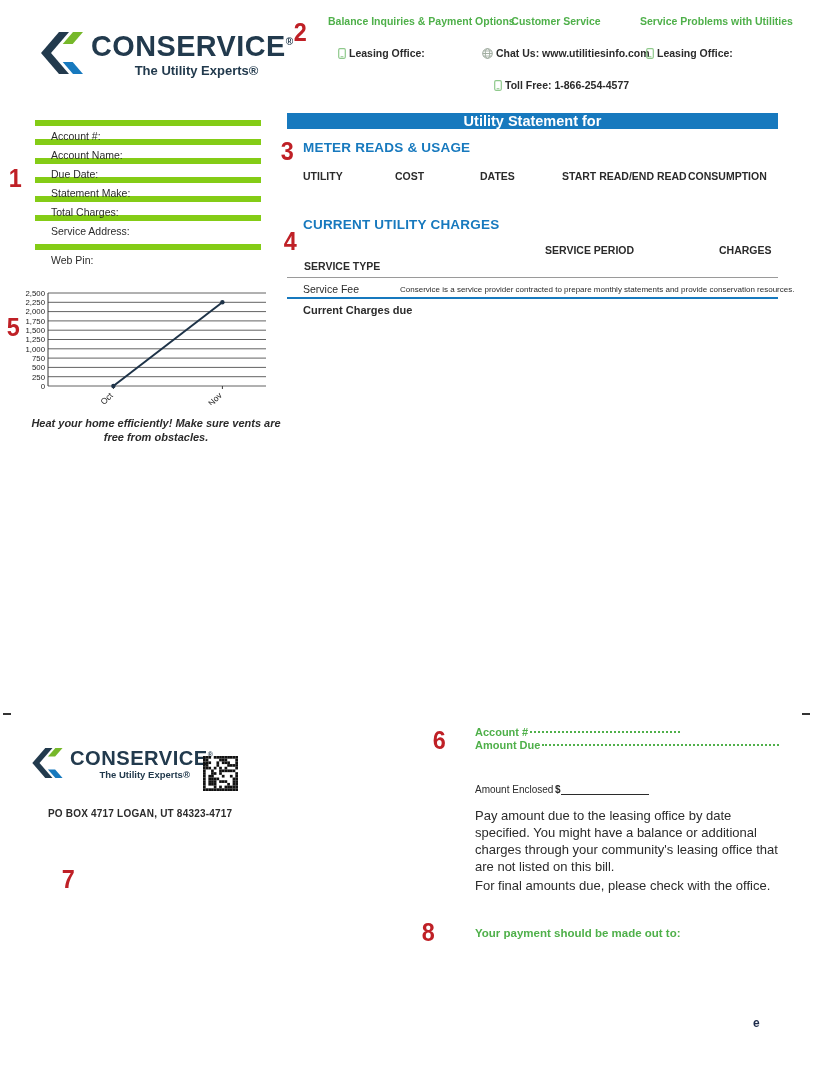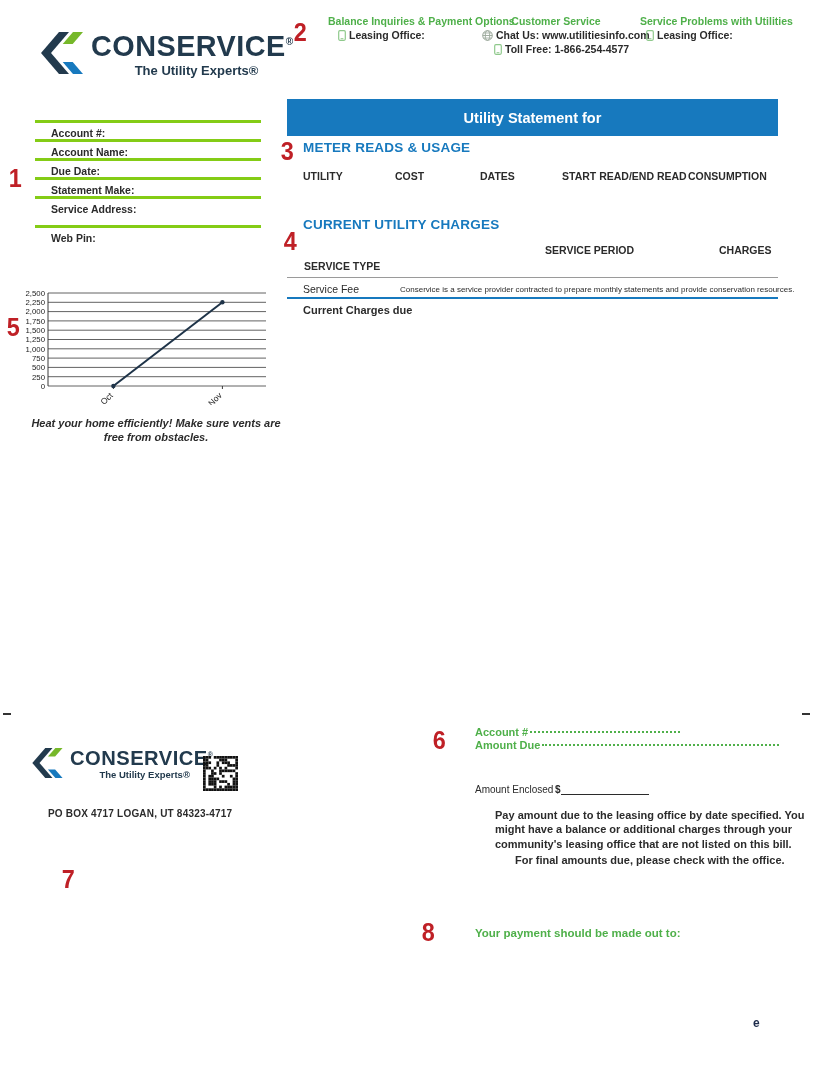--- a/index.html
+++ b/index.html
@@ -20,33 +20,33 @@
   .wordmark .reg { font-size:.35em; vertical-align:super; font-weight:bold; }
   .tagline { color:#223a4d; font-weight:bold; white-space:nowrap; }
   .logo-lg .wordmark { font-size:30px; }
   .logo-lg .tagline  { font-size:13px; margin-top:2px; }
   .logo-sm .wordmark { font-size:21px; }
   .logo-sm .tagline  { font-size:9.5px; margin-top:1px; }
 
   
   .hcol { position:absolute; font-size:10.5px; }
   .hcol-title { color:#4fb04a; font-weight:bold; text-align:center; white-space:nowrap; }
-  .hcol-item { display:flex; align-items:center; gap:3px; margin-top:2px; color:#2b2b2b;
+  .hcol-item { display:flex; align-items:center; gap:3px; margin-top:20px; color:#2b2b2b;
                font-weight:bold; white-space:nowrap; }
   .hicon { flex:0 0 auto; display:inline-block; }
 
   
   .acct { position:absolute; left:35px; top:120px; width:226px; font-size:10.5px; }
-  .acct-row { border-top:3px solid #84cc16; padding:4px 0 0 16px; height:19px;
-              font-weight:bold; color:#2b2b2b; }
+  .acct-row { border-top:6px solid #84cc16; padding:4px 0 0 16px; height:19px;
+              font-weight:normal; color:#2b2b2b; }
   .acct-row.tall { height:29px; }
   .acct-row.last { height:22px; }
 
   
-  .banner { position:absolute; left:287px; top:99px; width:491px; height:37px;
+  .banner { position:absolute; left:287px; top:113px; width:491px; height:16px;
             background:#1779be; color:#ffffff; font-weight:bold; font-size:14.5px;
             display:flex; align-items:center; justify-content:center; }
   .sec-title { position:absolute; color:#1779be; font-weight:bold; font-size:13.5px;
                letter-spacing:.2px; white-space:nowrap; }
   .colhead { position:absolute; font-weight:bold; font-size:10.5px; color:#2b2b2b;
              white-space:nowrap; }
   .hline { position:absolute; height:1px; background:#9a9a9a; }
   .blueline { position:absolute; height:2px; background:#1779be; }
   .plain { position:absolute; font-size:10.5px; color:#2b2b2b; white-space:nowrap; }
   .note-sm { position:absolute; font-size:8px; color:#2b2b2b; white-space:nowrap; }
@@ -66,23 +66,23 @@
           color:#2b2b2b; letter-spacing:.2px; }
   .stub { position:absolute; left:475px; top:726px; }
   .stub-line { display:flex; align-items:center; color:#4fb04a; font-weight:bold;
                font-size:11px; line-height:13px; }
   .leader { border-bottom:2px dotted #4fb04a; margin:0 0 2px 2px; }
   .amt-row { position:absolute; left:475px; top:784px; display:flex; align-items:flex-end;
              font-size:10px; color:#2b2b2b; }
   .amt-label { width:80px; }
   .amt-cur { font-weight:bold; }
   .amt-blank { display:inline-block; width:88px; border-bottom:1.5px solid #2b2b2b; height:11px; }
-  .stub-notes { position:absolute; left:495px; top:808px; width:314px; font-size:11px;
-                color:#2b2b2b; line-height:1.3;font-weight:bold; }
-  .stub-notes .n2 { margin-top:2px;margin-left:20px; }
+  .stub-notes { position:absolute; left:475px; top:808px; width:314px; font-size:13px;
+                color:#2b2b2b; line-height:1.3; }
+  .stub-notes .n2 { margin-top:2px; }
   .payable { position:absolute; left:475px; top:927px; color:#4fb04a; font-weight:bold;
              font-size:11.5px; }
   .page-mark { position:absolute; left:753px; top:1016px; font-weight:bold; font-size:12px;
                color:#1c2b4a; }
 </style>
 </head>
 <body>
 
 <div class="page">
 
@@ -149,20 +149,21 @@
       </svg>
       <span>Leasing Office:</span>
     </div>
   </div>
 
   <div class="acct">
     <div class="acct-row">Account #:</div>
     <div class="acct-row">Account Name:</div>
     <div class="acct-row">Due Date:</div>
     <div class="acct-row">Statement Make:</div>
+    <div class="acct-row">Total Charges:</div>
     <div class="acct-row tall">Service Address:</div>
     <div class="acct-row last">Web Pin:</div>
   </div>
 
   <div class="banner">Utility Statement for</div>
 
   <div class="sec-title" style="left:303px;top:140px">METER READS &amp; USAGE</div>
   <div class="colhead" style="left:303px;top:170px">UTILITY</div>
   <div class="colhead" style="left:395px;top:170px">COST</div>
   <div class="colhead" style="left:480px;top:170px">DATES</div>

